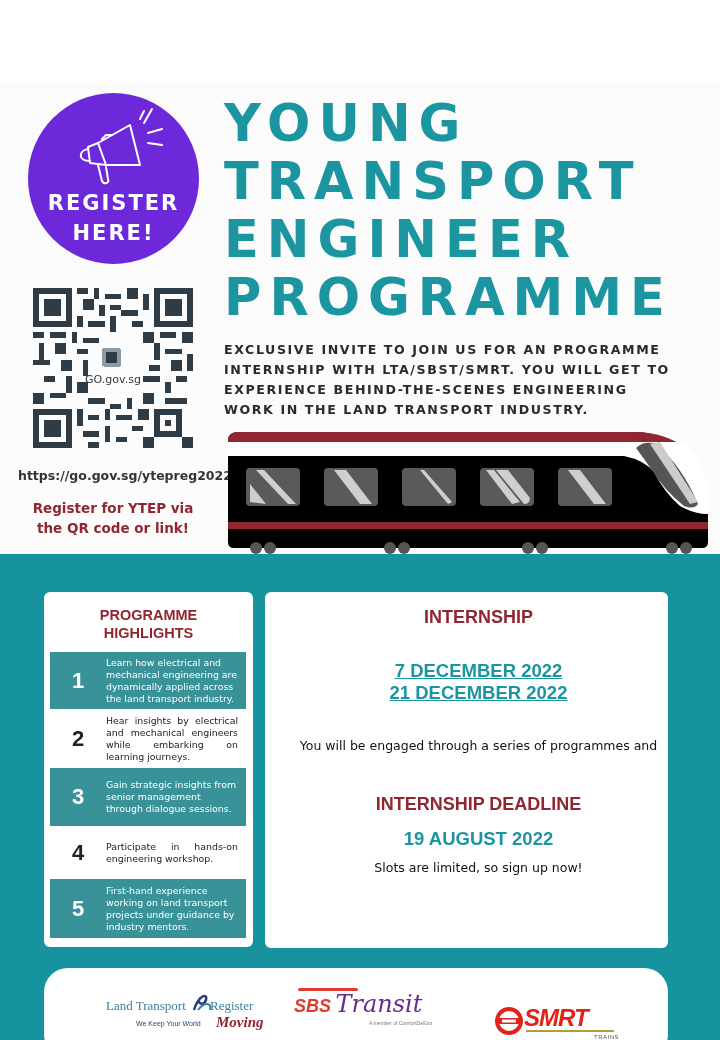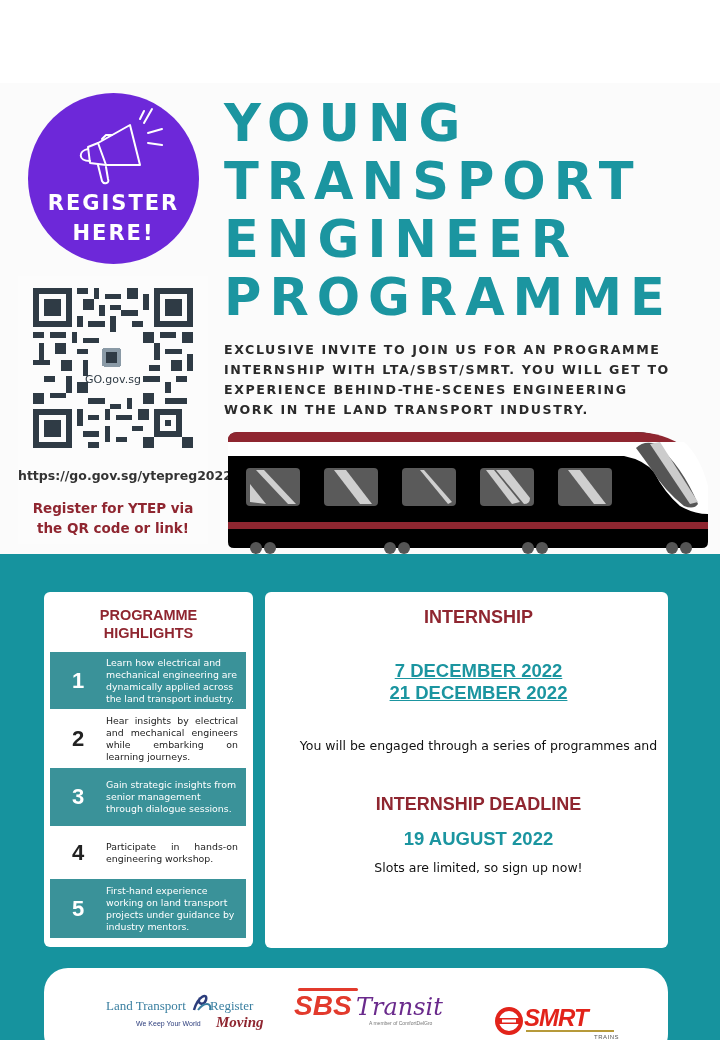--- a/index.html
+++ b/index.html
@@ -88,21 +88,21 @@
   }
   .lta-logo { position: absolute; left: 34px; top: 28px; width: 170px; height: 46px; margin-left: 28px; }
   .lta-main { position: absolute; left: 0; top: 2px; font-family: "Liberation Serif", serif; color: #3a7fa0; font-size: 13px; white-space: nowrap; }
   .lta-main .auth { position: absolute; left: 104px; top: 0; }
   .lta-swirl { position: absolute; left: 84px; top: -4px; width: 24px; height: 20px; }
   .lta-tag { position: absolute; left: 30px; top: 24px; font-size: 7px; color: #2c3d7c; white-space: nowrap; }
   .lta-moving { position: absolute; left: 110px; top: 18px; font-family: "Liberation Serif", serif; font-style: italic; color: #8f2630; font-size: 15px; font-weight: bold; }
 
   .sbs-logo { position: absolute; left: 250px; top: 18px; width: 150px; height: 44px; }
   .sbs-main { position: absolute; left: 0; top: 4px; white-space: nowrap; }
-  .sbs-sbs { color: #e23a2c; font-weight: bold; font-style: italic; font-size: 28px; }
+  .sbs-sbs { color: #e23a2c; font-weight: bold; font-style: italic; font-size: 18px; }
   .sbs-transit { color: #6a2a8c; font-style: italic; font-size: 24px; font-family: "DejaVu Serif", serif; }
   .sbs-bar { position: absolute; left: 4px; top: 2px; width: 60px; height: 3px; background: #e23a2c; border-radius: 2px; }
   .sbs-member { position: absolute; left: 75px; top: 34px; font-size: 5px; color: #777; white-space: nowrap; }
 
   .smrt-logo { position: absolute; left: 450px; top: 36px; width: 130px; height: 40px; }
   .smrt-icon { position: absolute; left: 0; top: 2px; width: 30px; height: 30px; }
   .smrt-text { position: absolute; left: 30px; top: 0; color: #e2231a; font-weight: bold; font-style: italic; font-size: 24px; letter-spacing: -1px; }
   .smrt-bar { position: absolute; left: 32px; top: 26px; width: 88px; height: 2px; background: #b79a3a; }
   .smrt-trains { position: absolute; left: 100px; top: 30px; font-size: 6px; color: #555; letter-spacing: 0.5px; }
 </style>

